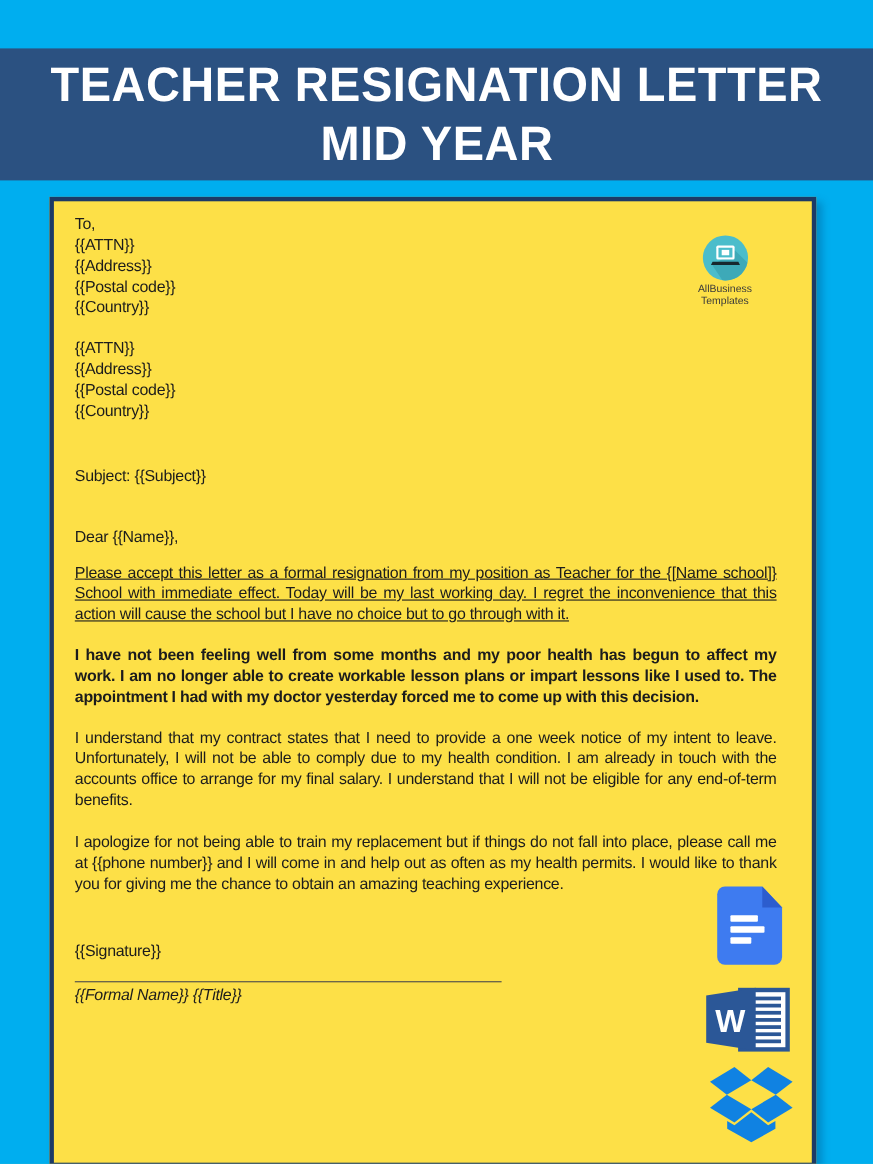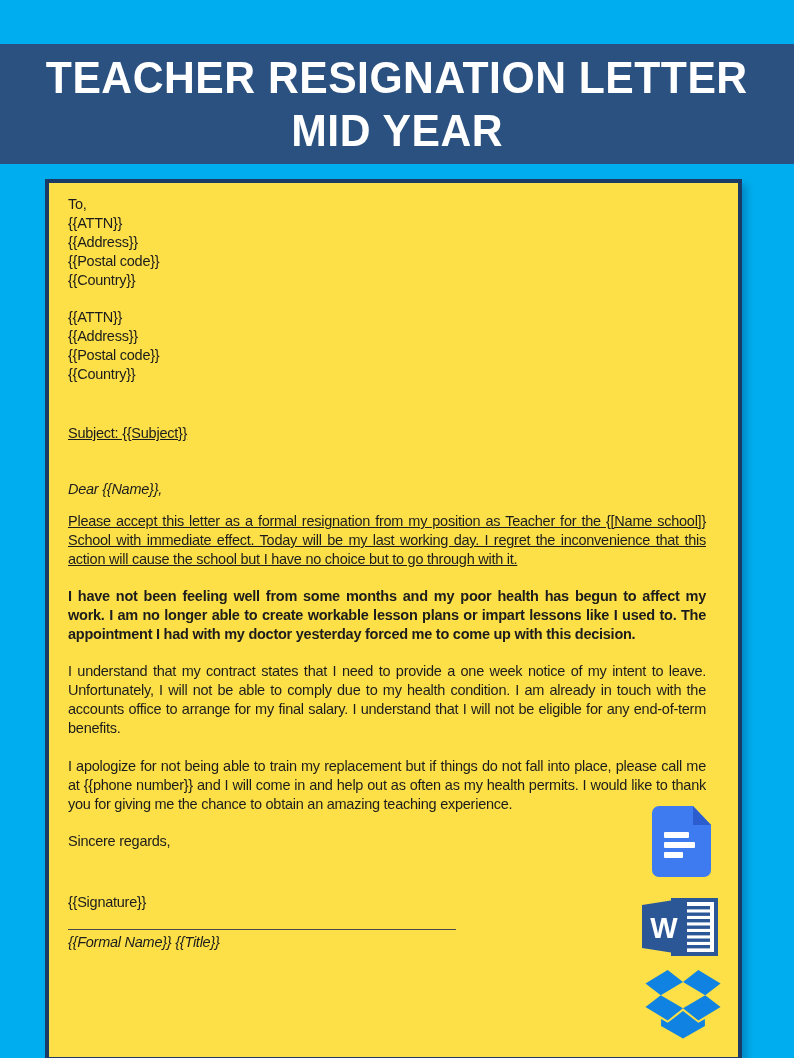--- a/index.html
+++ b/index.html
@@ -47,22 +47,22 @@
     position: relative;
     width: 100%; height: 100%;
     padding: 12px 32px 0 19px;
     font-size: 14.5px;
     line-height: 19px;
     letter-spacing: -0.25px;
     color: #1c1c1c;
   }
   .addr-line { white-space: pre; }
   .from-block   { margin-top: 18px; }
-  .subject-line { margin-top: 40px; text-decoration: underline; }
-  .salutation   { margin-top: 37px; font-style: italic; }
+  .subject-line { margin-top: 40px; }
+  .salutation   { margin-top: 37px; }
   .para { text-align: justify; }
   .para-1 { margin-top: 13px; text-decoration: underline; }
   .para-2 { margin-top: 18px; font-weight: bold; }
   .para-3 { margin-top: 18px; }
   .para-4 { margin-top: 19px; }
   .closing     { margin-top: 18px; }
   .sig-value   { margin-top: 42px; }
   .sig-line {
     margin-top: 17px;
     width: 388px; height: 0;
@@ -121,25 +121,41 @@
 
       <div class="subject-line">Subject: {{Subject}}</div>
 
       <div class="salutation">Dear {{Name}},</div>
 
       <p class="para para-1">Please accept this letter as a formal resignation from my position as Teacher for the {[Name school]} School with immediate effect. Today will be my last working day. I regret the inconvenience that this action will cause the school but I have no choice but to go through with it.</p>
       <p class="para para-2">I have not been feeling well from some months and my poor health has begun to affect my work. I am no longer able to create workable lesson plans or impart lessons like I used to. The appointment I had with my doctor yesterday forced me to come up with this decision.</p>
       <p class="para para-3">I understand that my contract states that I need to provide a one week notice of my intent to leave. Unfortunately, I will not be able to comply due to my health condition. I am already in touch with the accounts office to arrange for my final salary. I understand that I will not be eligible for any end-of-term benefits.</p>
       <p class="para para-4">I apologize for not being able to train my replacement but if things do not fall into place, please call me at {{phone number}} and I will come in and help out as often as my health permits. I would like to thank you for giving me the chance to obtain an amazing teaching experience.</p>
 
-      <div class="closing">Sincere regards,</div>
       <div class="sig-value">{{Signature}}</div>
       <div class="sig-line"></div>
       <div class="sig-caption">{{Formal Name}} {{Title}}</div>
 
+      <div class="brand-logo">
+        <svg viewBox="0 0 44 44">
+          <defs>
+              <clipPath id="logoClip">
+                <circle cx="22" cy="22" r="21"></circle>
+              </clipPath>
+            </defs>
+          <circle cx="22" cy="22" r="21" fill="#4bbdcb"></circle>
+          <polygon points="31,15 44,28 44,44 20,44 10,29" fill="#3da9b8" clip-path="url(#logoClip)"></polygon>
+          <rect x="13.5" y="10.5" width="17" height="13" rx="1.5" fill="#ffffff"></rect>
+          <rect x="15.5" y="12.5" width="13" height="9" fill="#4bbdcb"></rect>
+          <rect x="18.5" y="14.5" width="7" height="5" fill="#ffffff"></rect>
+          <path d="M10 25.5 L34 25.5 L35.5 28.5 L8.5 28.5 Z" fill="#17272e"></path>
+        </svg>
+        <div class="brand-name">AllBusiness</div>
+        <div class="brand-name">Templates</div>
+      </div>
     </div>
   </div>
 
   <div class="fmt-icon icon-docs">
     <svg viewBox="0 0 61 73">
       <path d="M8 1 h34 l18 19 v45 a7 7 0 0 1 -7 7 h-45 a7 7 0 0 1 -7 -7 v-57 a7 7 0 0 1 7 -7 z" fill="#3e7bf0"></path>
       <polygon points="42,1 60,20 42,20" fill="#2c5dce"></polygon>
       <rect x="13" y="27" width="25" height="6" rx="1" fill="#ffffff"></rect>
       <rect x="13" y="37" width="31" height="6" rx="1" fill="#ffffff"></rect>
       <rect x="13" y="47" width="19" height="6" rx="1" fill="#ffffff"></rect>

